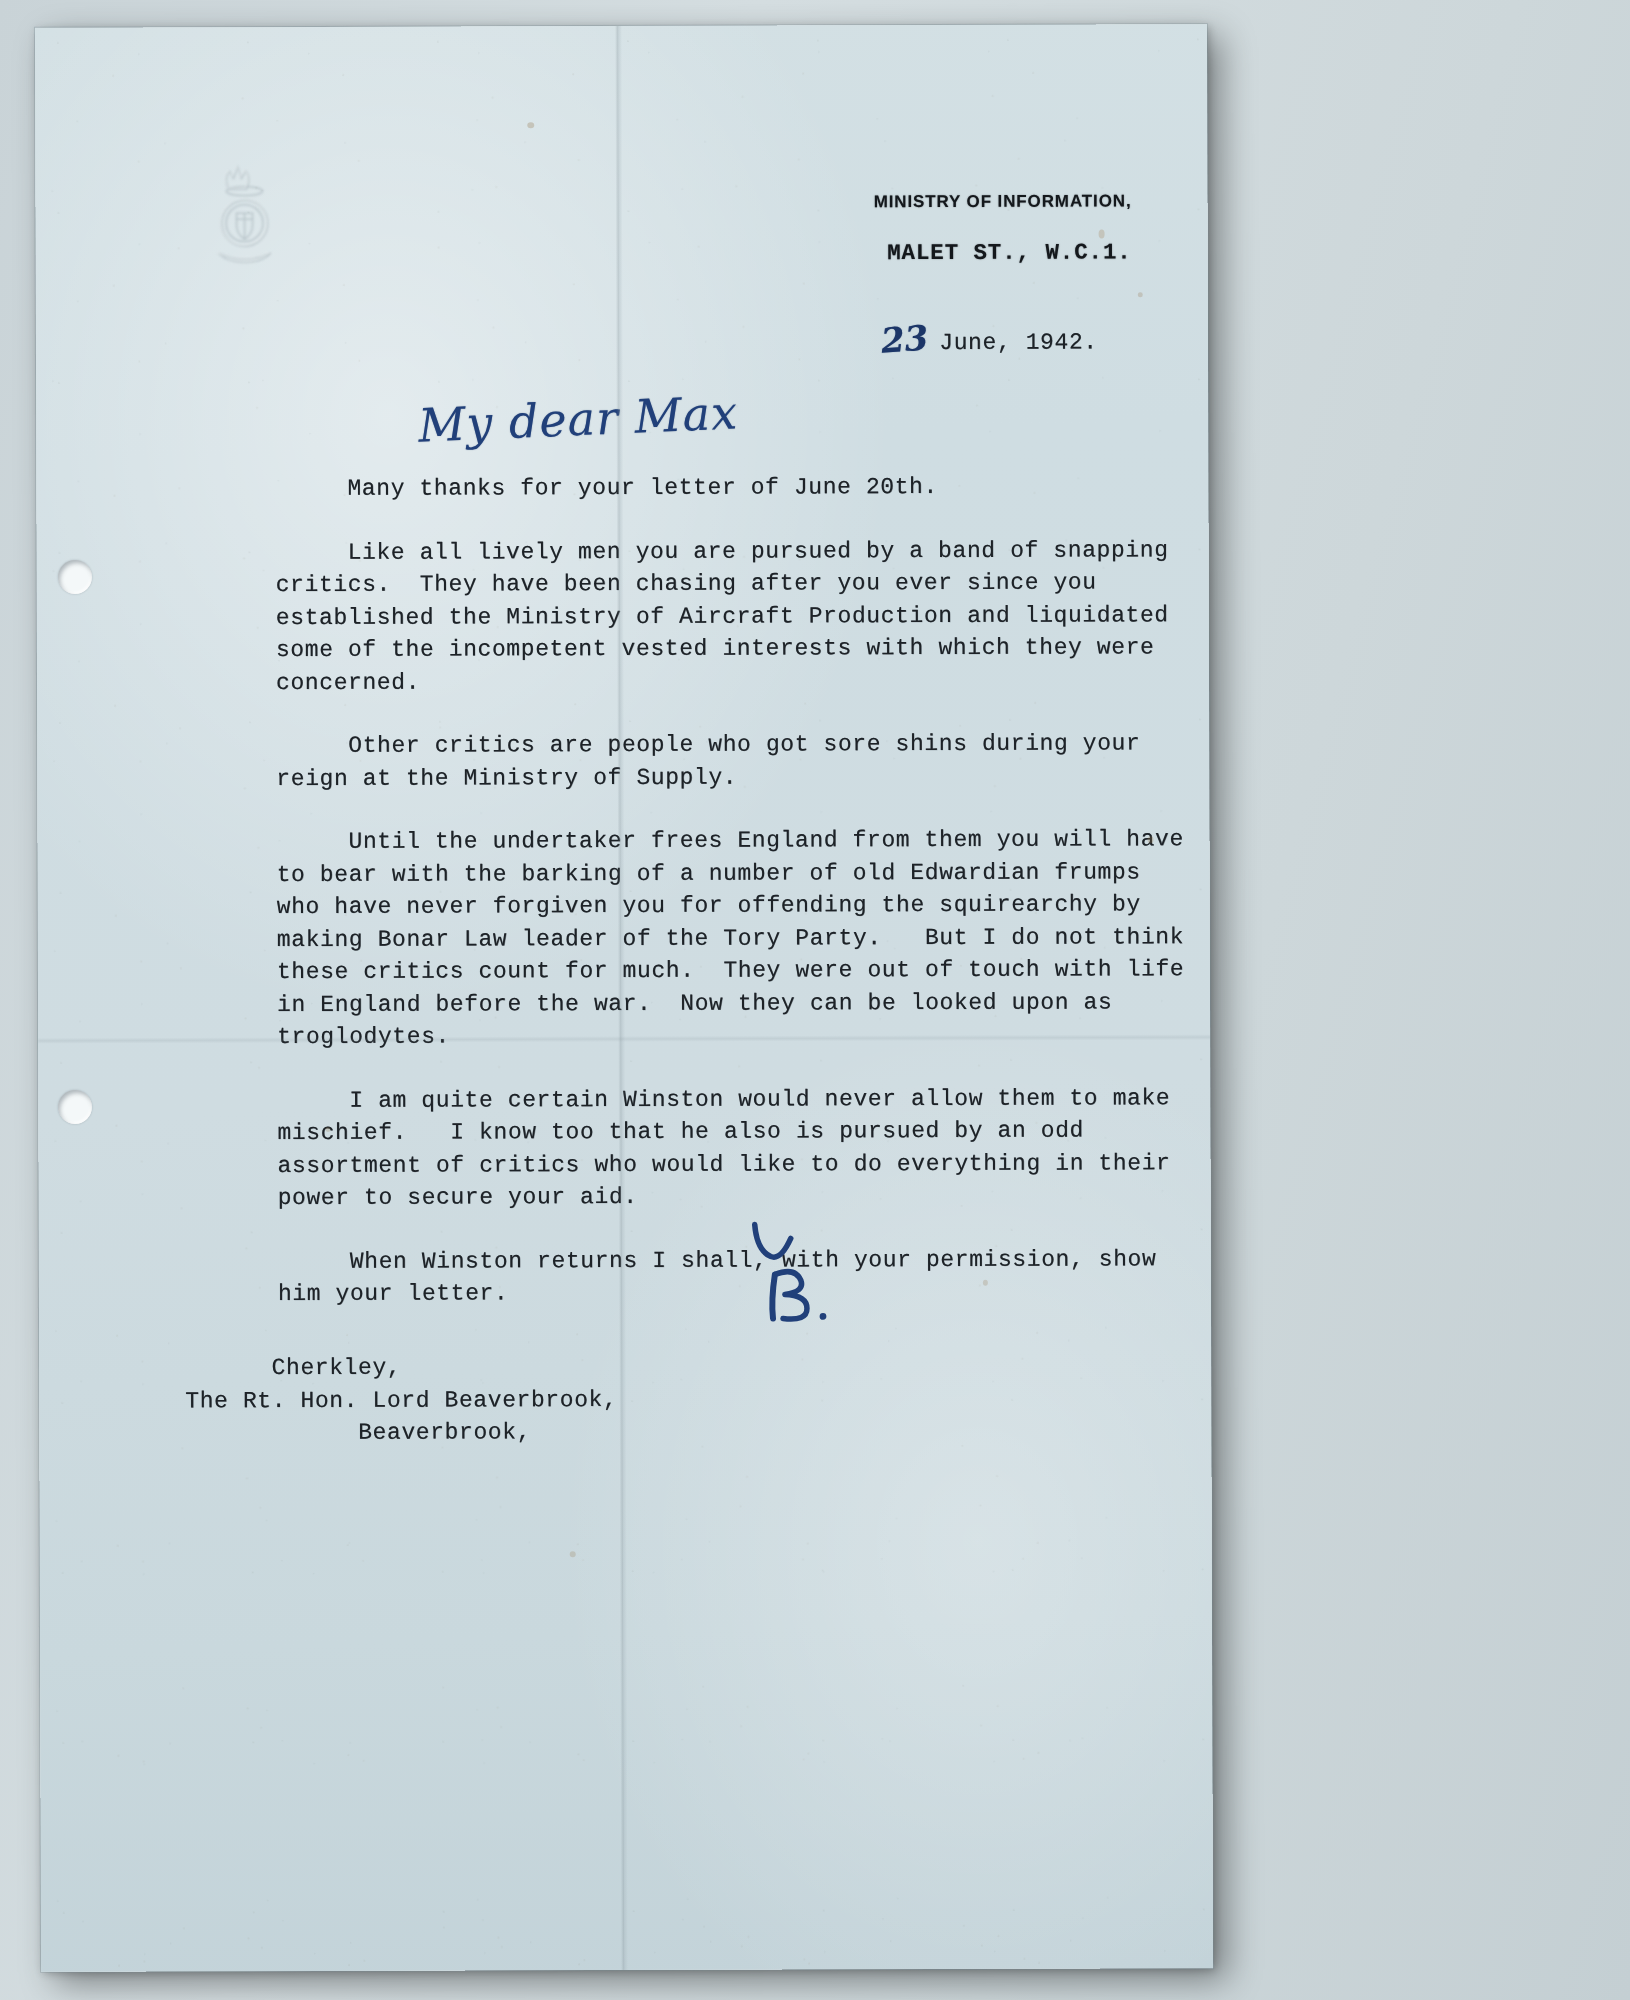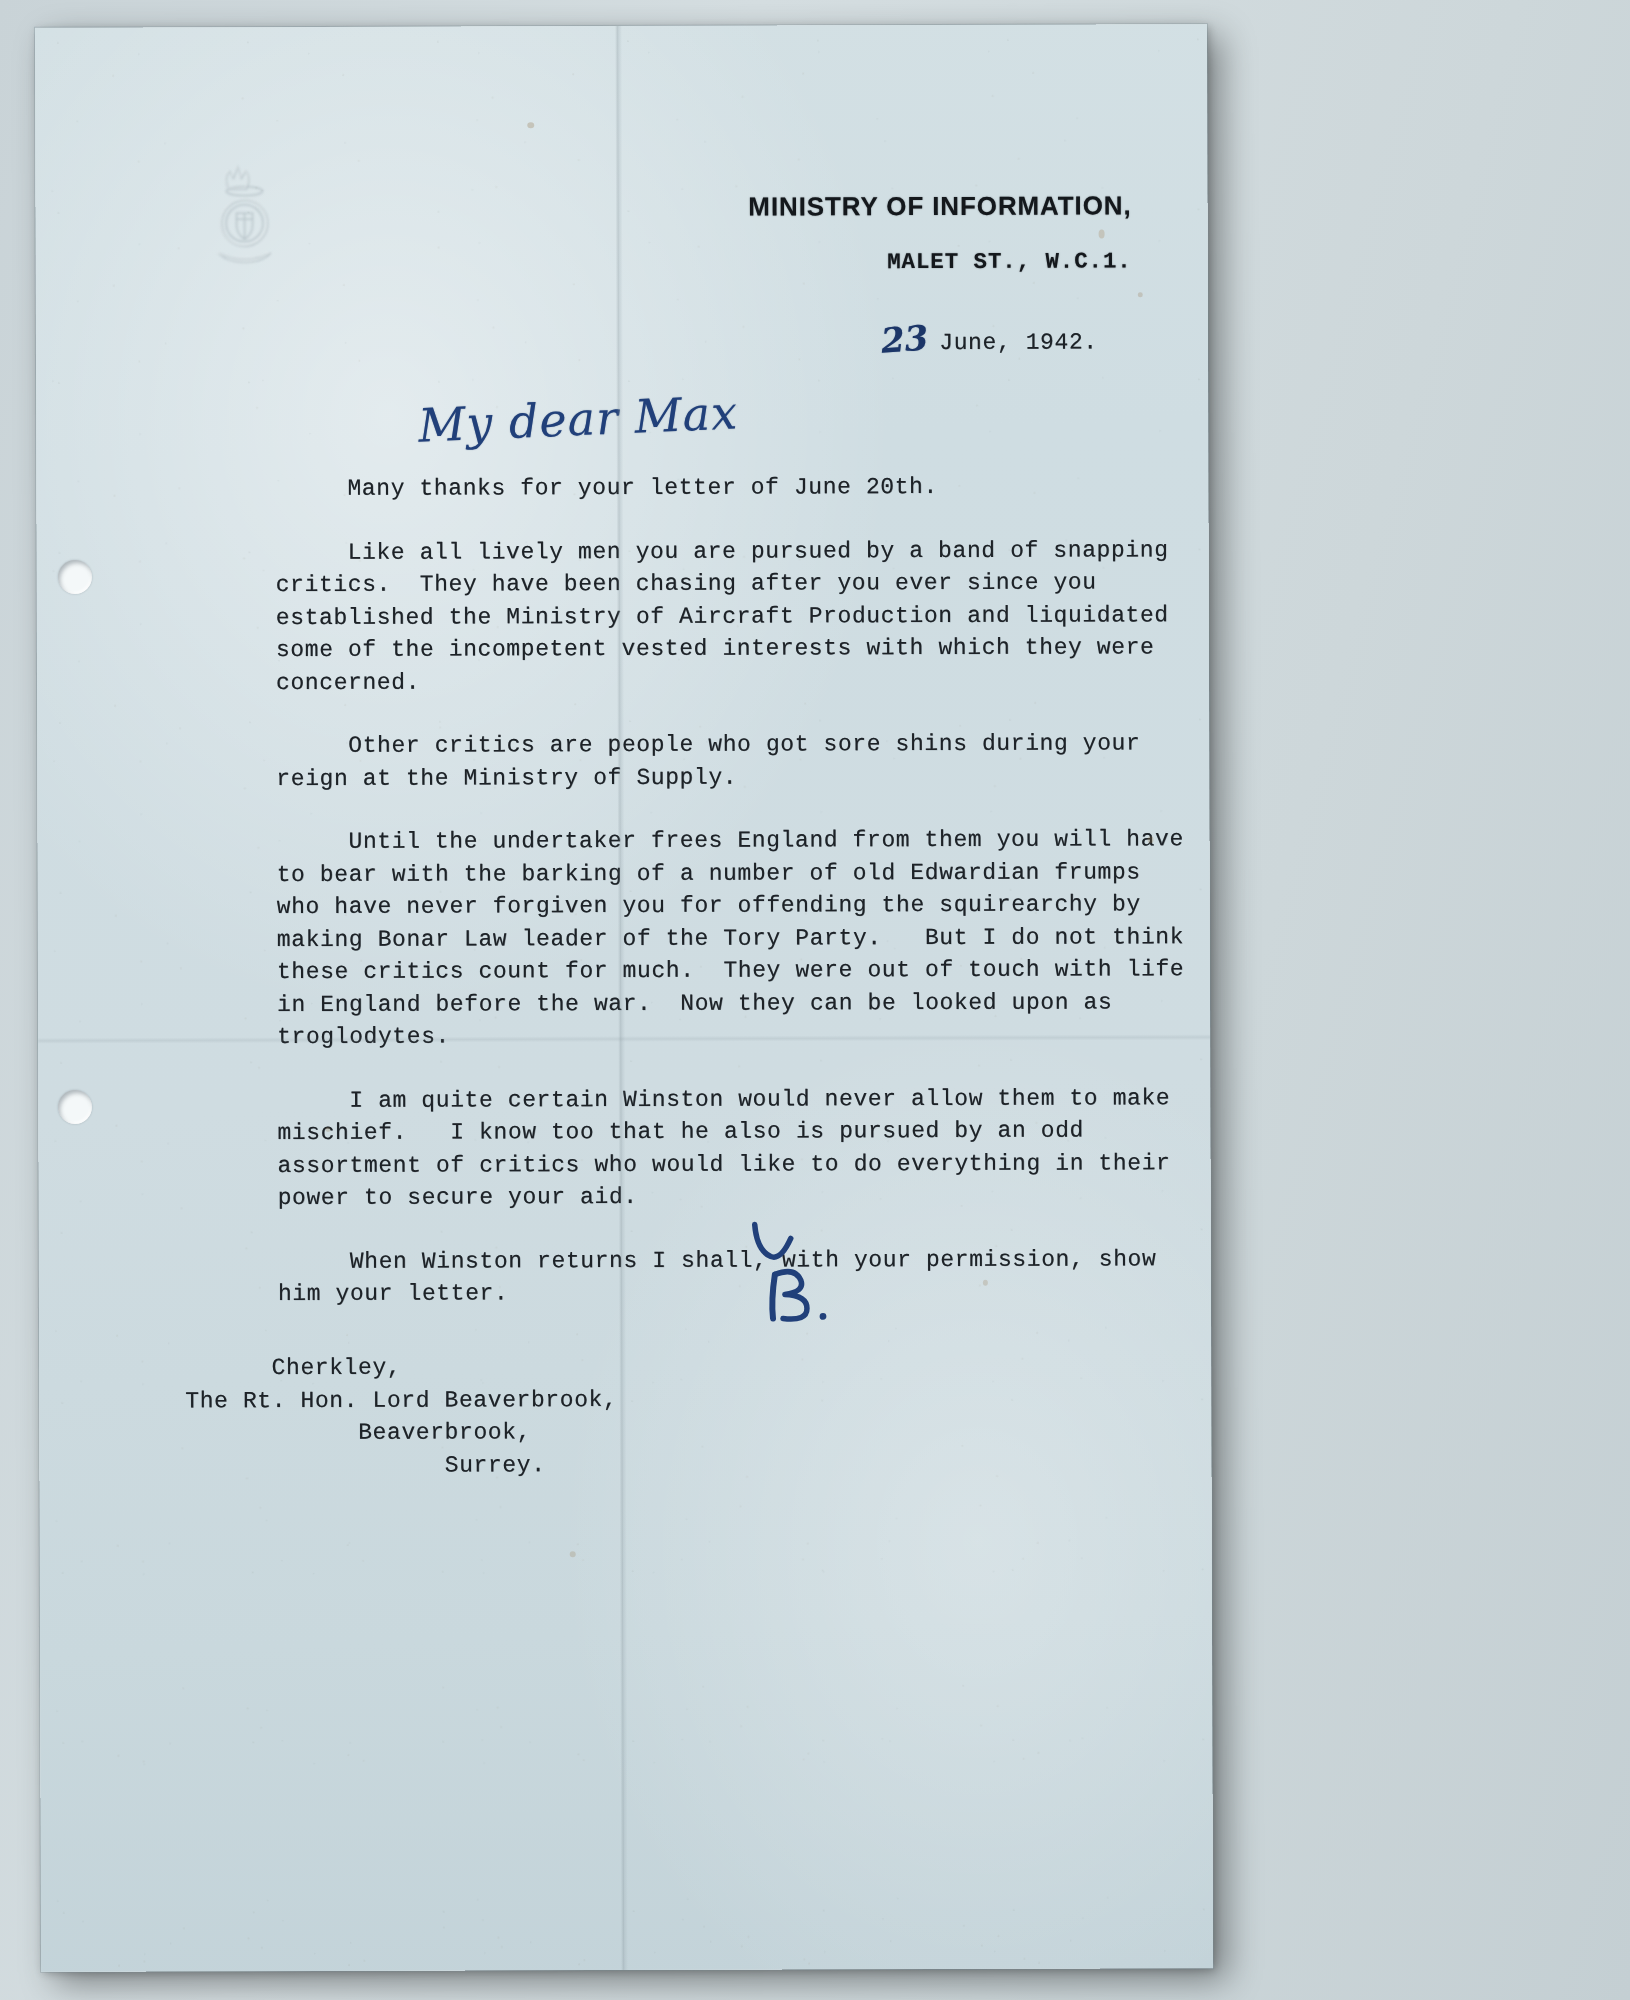--- a/index.html
+++ b/index.html
@@ -122,21 +122,21 @@
     position: absolute;
     right: 76px;
     top: 168px;
     text-align: right;
     font-family: "Liberation Sans", sans-serif;
     font-weight: bold;
     color: #14181c;
     letter-spacing: 0.055em;
   }
   .lh-line1 {
-    font-size: 26px;
+    font-size: 17px;
     line-height: 1;
     text-shadow: 0 0 1.4px rgba(25,30,35,0.55);
     text-align: center;
   }
   .lh-line2 {
     font-size: 22.5px;
     line-height: 1;
     margin-top: 32px;
     text-shadow: 0 0 1.4px rgba(25,30,35,0.55);
     font-family: Liberation Mono, monospace;
@@ -304,21 +304,20 @@
 
           <circle cx="78" cy="98" r="3.4" fill="#21407a" stroke="none"></circle>
         </g>
       </svg>
     </div>
 
     <div class="address">
       <div class="typed addr-line">      Cherkley,</div>
       <div class="typed addr-line">The Rt. Hon. Lord Beaverbrook,</div>
       <div class="typed addr-line">            Beaverbrook,</div>
-      <div class="typed addr-line">                  Surrey.</div>
     </div>
 
     <div class="fold"></div>
     <div class="fold-h"></div>
 
     <div class="spot" style="left:492px; top:96px; width:7px; height:6px; background:rgba(150,120,80,0.30);"></div>
     <div class="spot" style="left:1063px; top:205px; width:6px; height:9px; background:rgba(160,130,85,0.28);"></div>
     <div class="spot" style="left:1102px; top:268px; width:5px; height:5px; background:rgba(150,120,80,0.26);"></div>
     <div class="spot" style="left:1110px; top:812px; width:6px; height:7px; background:rgba(155,125,82,0.26);"></div>
     <div class="spot" style="left:287px; top:1100px; width:5px; height:5px; background:rgba(150,125,85,0.24);"></div>

